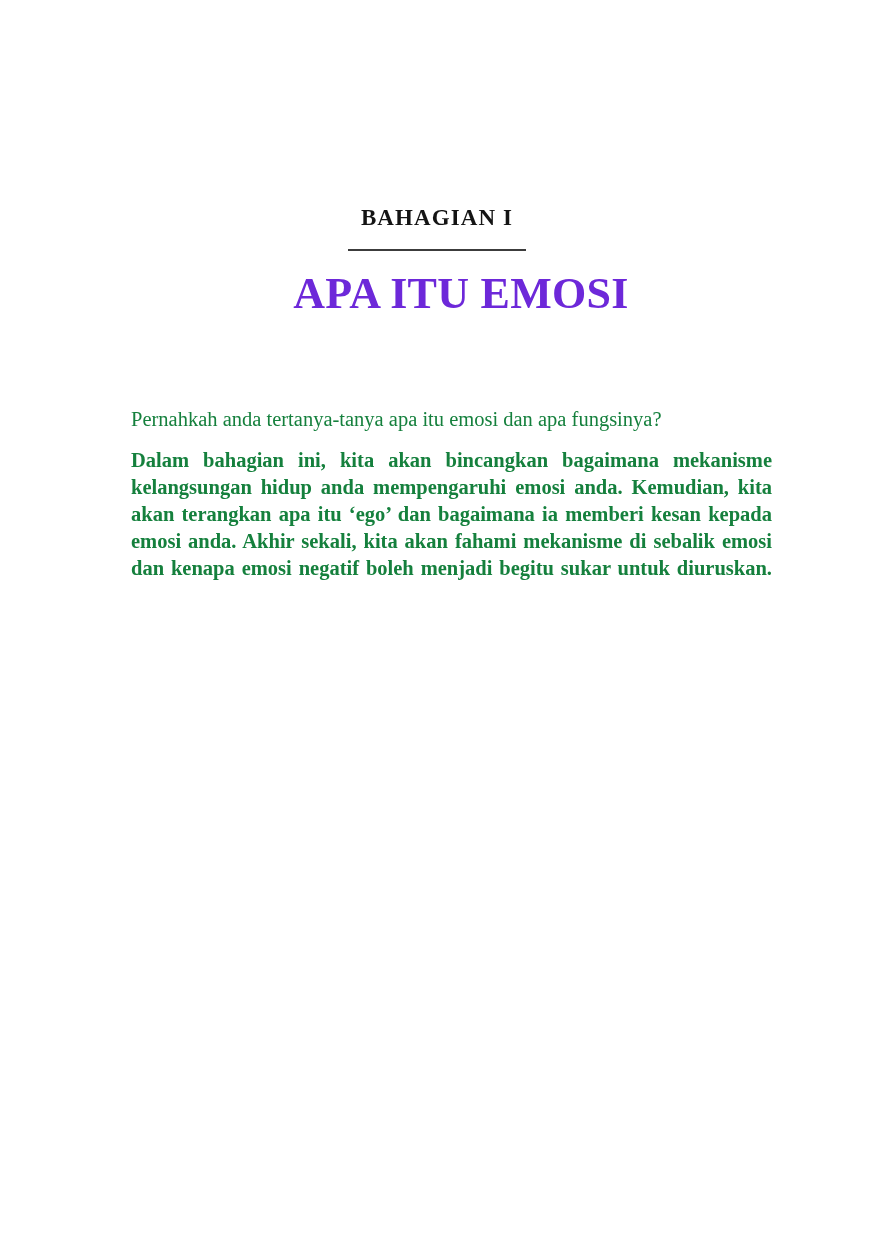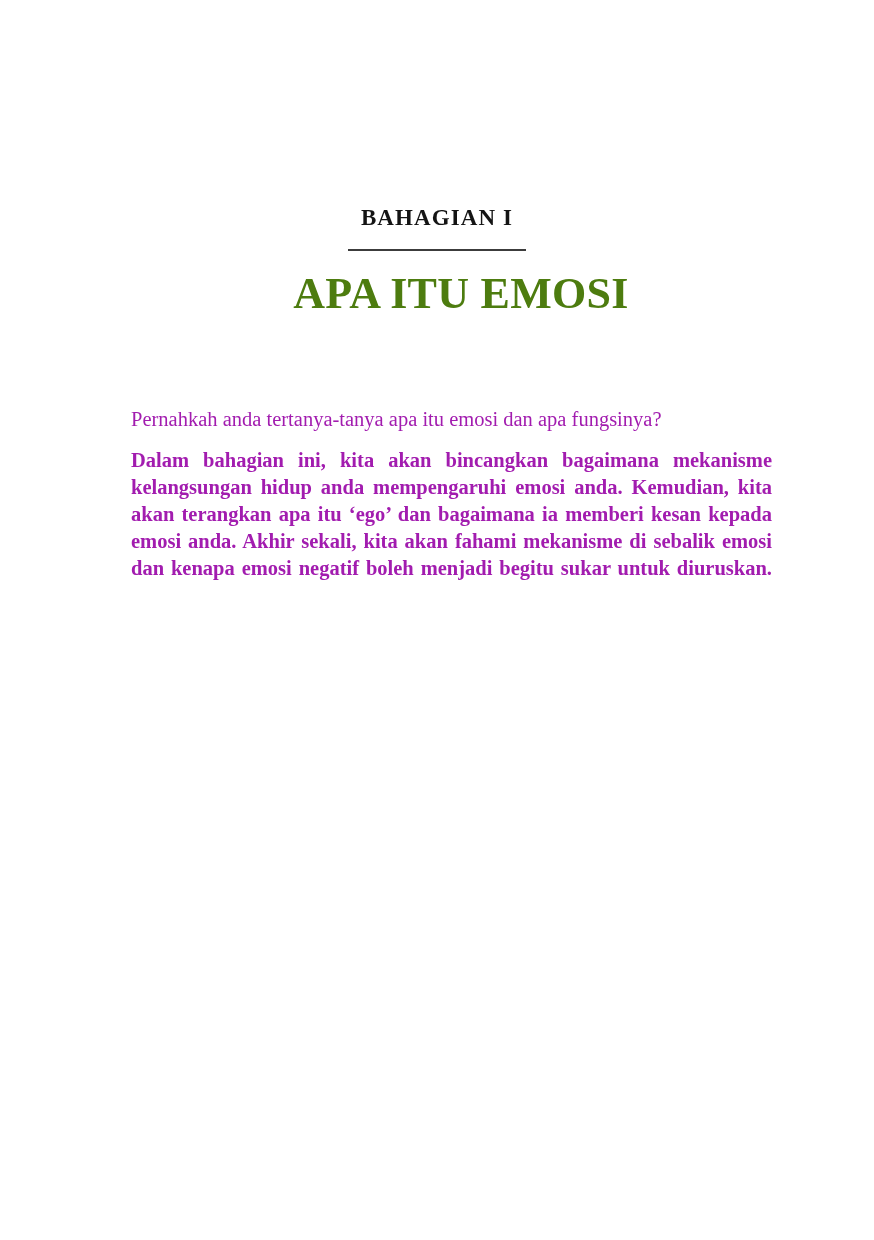--- a/index.html
+++ b/index.html
@@ -56,40 +56,40 @@
     height: 0;
     border-top: 2px solid #3c3c3c;
     vertical-align: top;
   }
 
   .part-title {
     font-family: "Liberation Serif", "DejaVu Serif", serif;
     font-size: 44px;
     font-weight: bold;
     letter-spacing: 0.3px;
-    color: #4d7c0f;
+    color: #6d28d9;
     line-height: 1.15;
     margin: 0;
     margin-top: 17px;
     padding-left: 48px;
   }
 
   
   .body-block {
     position: absolute;
     left: 131px;
     top: 406px;
     width: 641px;
   }
 
   .body-paragraph {
     font-family: "Liberation Serif", "DejaVu Serif", serif;
     font-size: 20.5px;
     line-height: 27px;
-    color: #a21caf;
+    color: #15803d;
     margin: 0;
     text-align: justify;
     text-justify: inter-word;
     hyphens: none;
   }
 
   .body-paragraph.lead {
     text-align: left;
     margin-bottom: 14px;
   }

